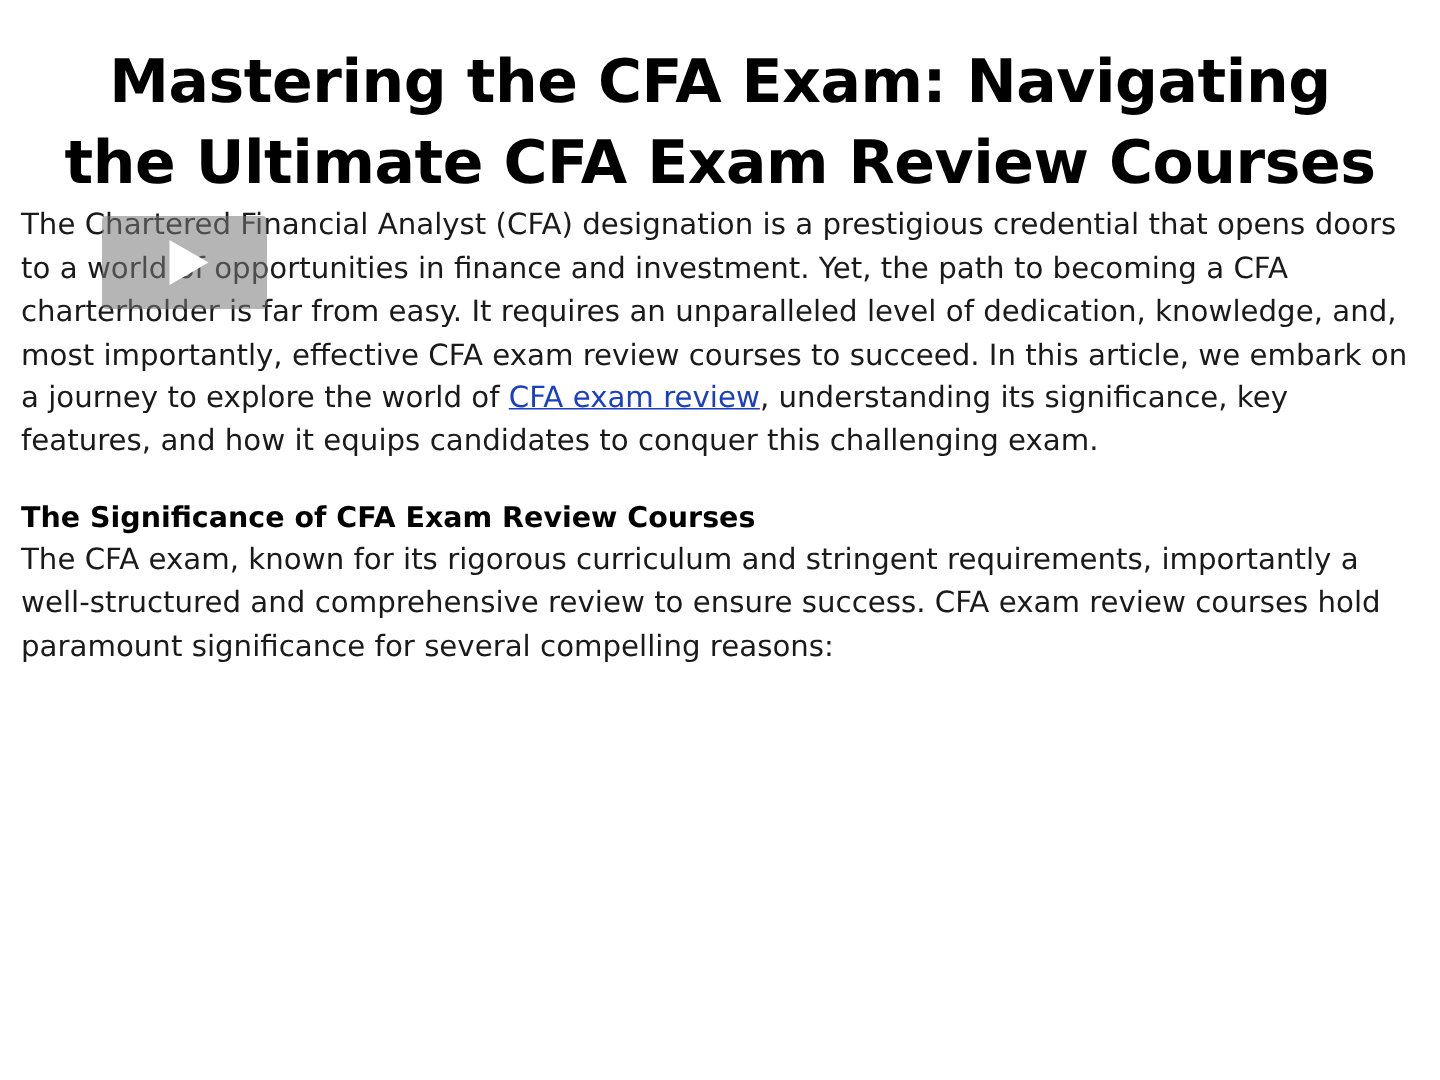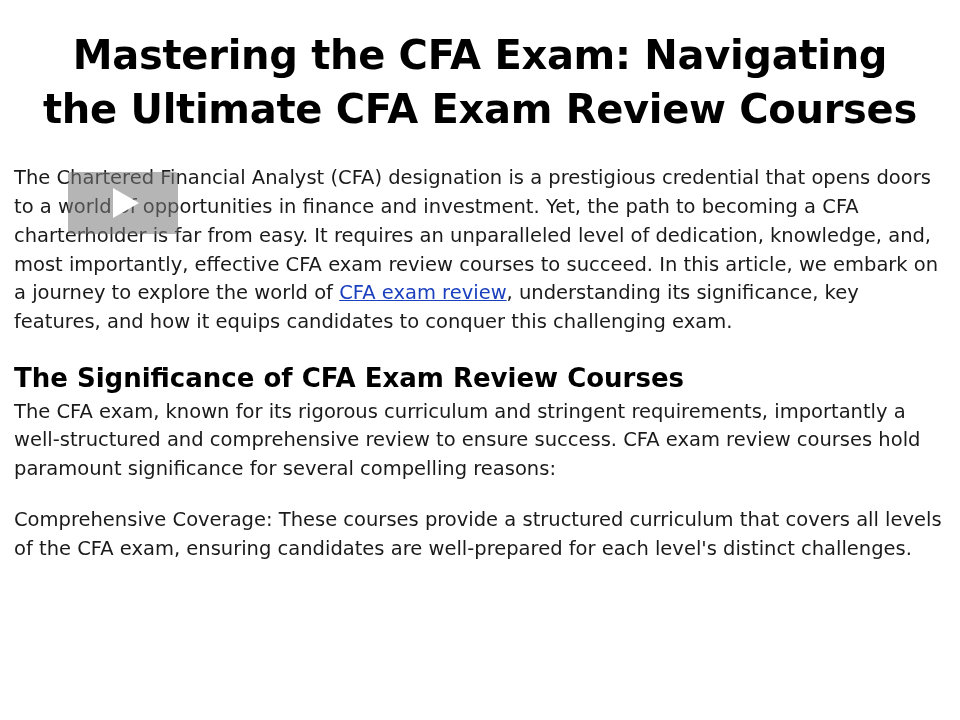--- a/index.html
+++ b/index.html
@@ -24,35 +24,34 @@
   .title {
     font-size: 40px;
     font-weight: bold;
     line-height: 1.35;
     text-align: center;
     letter-spacing: -0.3px;
     color: #000000;
     margin: 8px 16px 0 16px;
   }
   .body-area {
-    margin-top: 28px;
     position: relative;
   }
   p.para {
     font-size: 19.5px;
     line-height: 1.48;
     color: #1a1a1a;
     margin: 0 0 0 0;
     text-align: left;
   }
   p.spacer-para {
     margin-top: 22px;
   }
   .subhead {
-    font-size: 26px;
+    font-size: 19px;
     font-weight: bold;
     color: #000000;
     line-height: 1.48;
     margin: 0;
   }
   a.inline-link {
     color: #1a3fbf;
     text-decoration: underline;
   }
   .video-overlay {
@@ -88,16 +87,15 @@
     <div class="video-overlay">
       <div class="play-triangle"></div>
     </div>
 
     <p class="para"><span>The Chartered Financial Analyst (CFA) designation is a prestigious credential that opens doors to a world of opportunities in finance and investment. Yet, the path to becoming a CFA charterholder is far from easy. It requires an unparalleled level of dedication, knowledge, and, most importantly, effective CFA exam review courses to succeed. In this article, we embark on a journey to explore the world of </span><a class="inline-link" href="#">CFA exam review</a><span>, understanding its significance, key features, and how it equips candidates to conquer this challenging exam.</span></p>
 
     <p class="subhead spacer-para">The Significance of CFA Exam Review Courses</p>
 
     <p class="para">The CFA exam, known for its rigorous curriculum and stringent requirements, importantly a well-structured and comprehensive review to ensure success. CFA exam review courses hold paramount significance for several compelling reasons:</p>
 
-    <p class="para spacer-para">Comprehensive Coverage: These courses provide a structured curriculum that covers all levels of the CFA exam, ensuring candidates are well-prepared for each level's distinct challenges.</p>
 
   </div>
 </div>
 
 </body></html>

